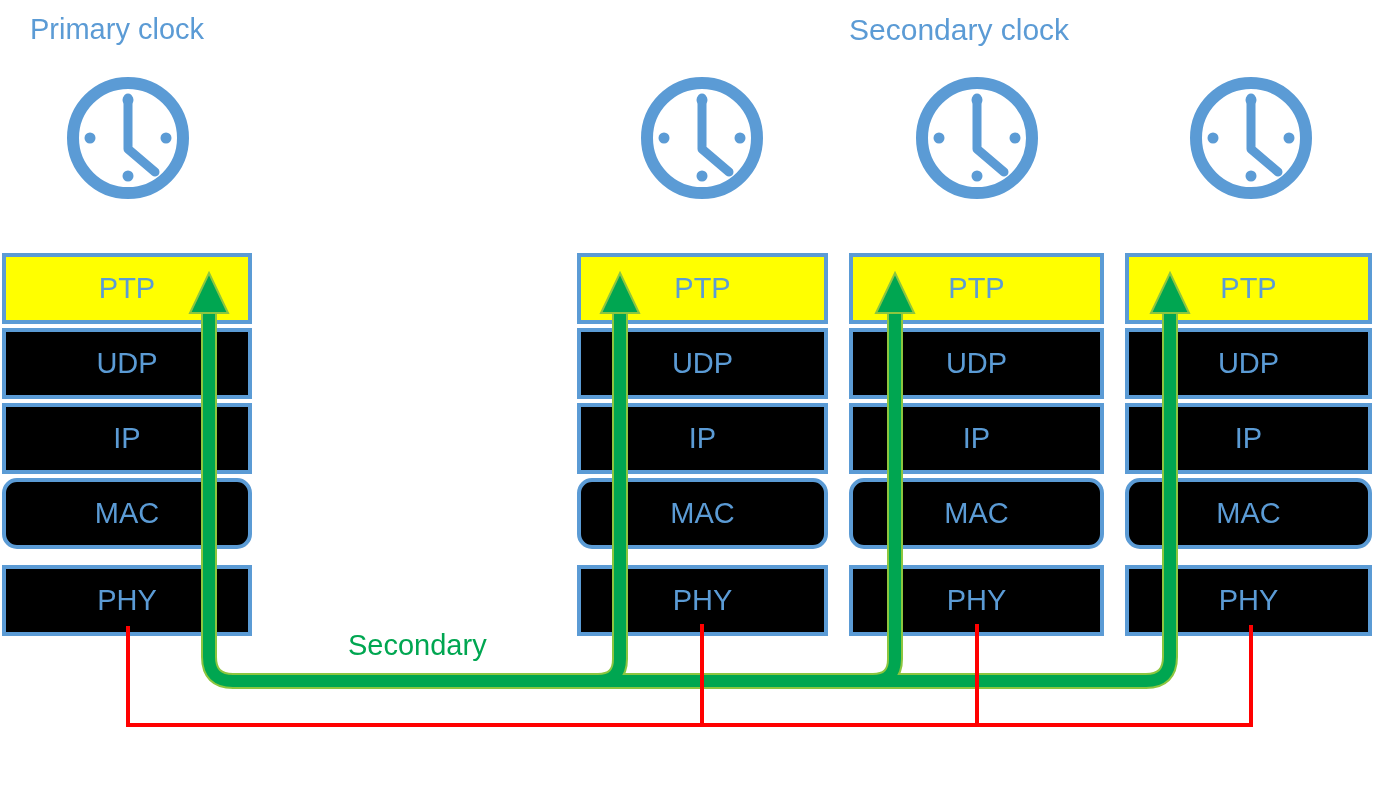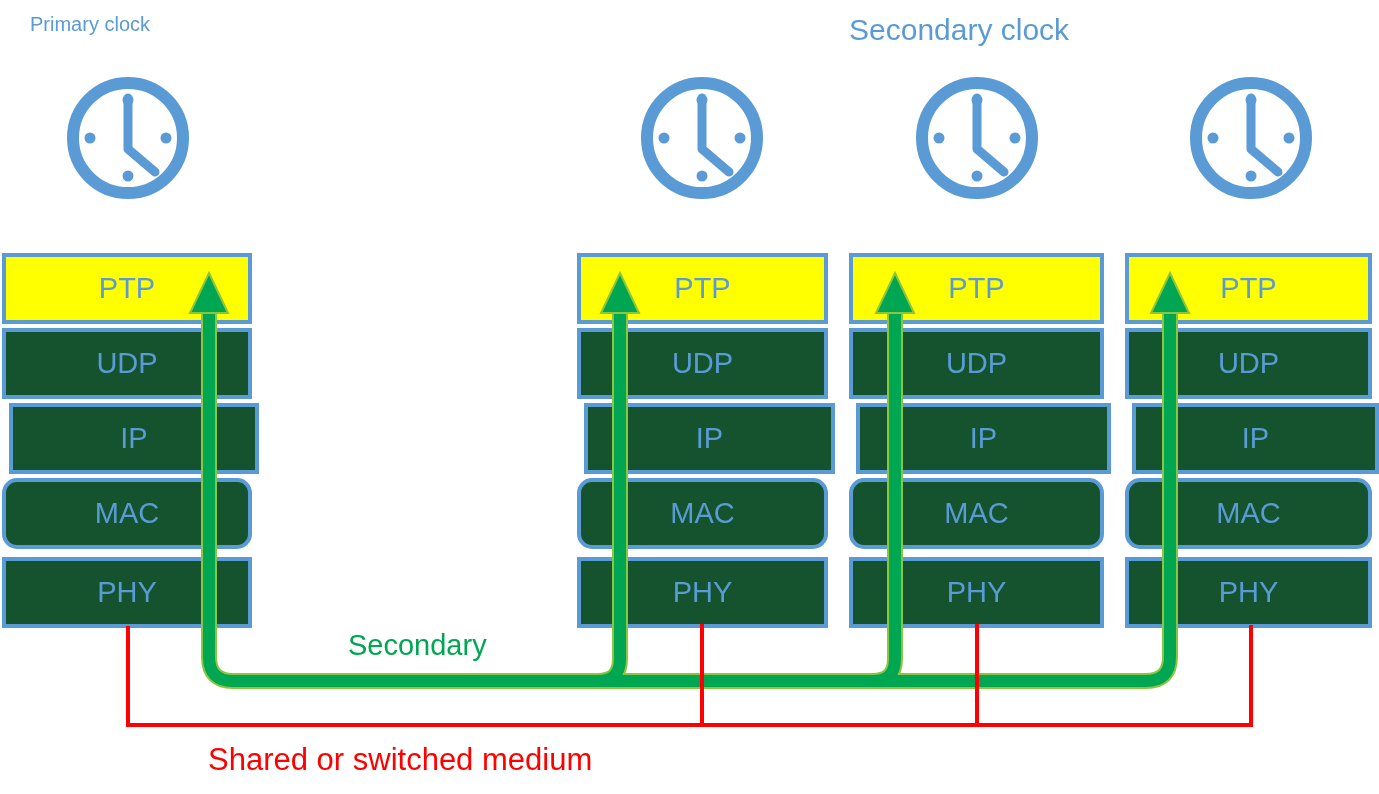--- a/index.html
+++ b/index.html
@@ -1,45 +1,45 @@
 <!DOCTYPE html>
 <html style="--blue: #5B9BD5; --yellow: #FFFF00; --green: #00A651; --green-edge: #8CC63F; --red: #FF0000;"><head>
 <meta charset="utf-8">
 <style>
   html,body{margin:0;padding:0;background:#fff;}
   #canvas{
     position:relative;width:1379px;height:794px;background:#fff;
     font-family:"Liberation Sans", sans-serif;overflow:hidden;
   }
   .lbl{position:absolute;white-space:nowrap;}
-  #primary-label{left:30px;top:13px;font-size:20px;color:var(--blue);}
+  #primary-label{left:30px;top:13px;font-size:29px;color:var(--blue);}
   #secondary-label{left:849px;top:13px;font-size:30px;color:var(--blue);}
   #multicast-label{left:348px;top:629px;font-size:29px;color:var(--green);}
   #medium-label{left:208px;top:742px;font-size:31px;color:var(--red);}
 
   .clock{position:absolute;top:76px;width:124px;height:124px;}
   #clock-1{left:66px;}  #clock-2{left:640px;}
   #clock-3{left:915px;} #clock-4{left:1189px;}
   .clock svg{display:block;width:124px;height:124px;}
   .clock .ring{fill:none;stroke:var(--blue);stroke-width:12;}
   .clock .dot{fill:var(--blue);}
   .clock .hand{fill:none;stroke:var(--blue);stroke-width:9;stroke-linecap:round;stroke-linejoin:round;}
 
   .stack{position:absolute;top:253px;height:371px;}
   #stack-1{left:2px;width:250px;}
   #stack-2{left:577px;width:251px;}
   #stack-3{left:849px;width:255px;}
   #stack-4{left:1125px;width:247px;}
   .layer{
     position:absolute;left:0;width:100%;height:71px;box-sizing:border-box;
-    border:4px solid var(--blue);background:#14532d;
+    border:4px solid var(--blue);background:#000000;
     display:flex;align-items:center;justify-content:center;
     font-size:29px;color:var(--blue);
   }
-  .l0{top:0;} .l1{top:75px;} .l2{top:150px;margin-left:7px;} .l3{top:225px;border-radius:15px;} .l4{top:304px;}
+  .l0{top:0;} .l1{top:75px;} .l2{top:150px;} .l3{top:225px;border-radius:15px;} .l4{top:312px;}
   .layer.ptp{background:var(--yellow);text-align:center;}
 
   #overlay{position:absolute;left:0;top:0;pointer-events:none;}
   .g-edge{fill:none;stroke:var(--green-edge);stroke-width:16;}
   .g-core{fill:none;stroke:var(--green);stroke-width:12;}
   .g-head{fill:var(--green);stroke:var(--green-edge);stroke-width:2;}
   .red-bus{fill:none;stroke:var(--red);stroke-width:4;}
 </style>
 </head>
 <body>
@@ -113,21 +113,20 @@
   </div>
   <div class="stack" id="stack-4">
     <div class="layer l0 ptp">PTP</div>
     <div class="layer l1">UDP</div>
     <div class="layer l2">IP</div>
     <div class="layer l3">MAC</div>
     <div class="layer l4">PHY</div>
   </div>
 
   <div class="lbl" id="multicast-label">Secondary</div>
-  <div class="lbl" id="medium-label">Shared or switched medium</div>
 
   <svg id="overlay" width="1379" height="794" viewBox="0 0 1379 794">
     <g>
       <path class="g-edge" d="M209,300 V657 Q209,681 233,681 H1146 Q1170,681 1170,657 V300"></path>
       <path class="g-edge" d="M598,681 Q620,681 620,659 V300"></path>
       <path class="g-edge" d="M873,681 Q895,681 895,659 V300"></path>
       <path class="g-core" d="M209,300 V657 Q209,681 233,681 H1146 Q1170,681 1170,657 V300"></path>
       <path class="g-core" d="M598,681 Q620,681 620,659 V300"></path>
       <path class="g-core" d="M873,681 Q895,681 895,659 V300"></path>
       <polygon class="g-head" points="209,273 228,313 190,313"></polygon>

